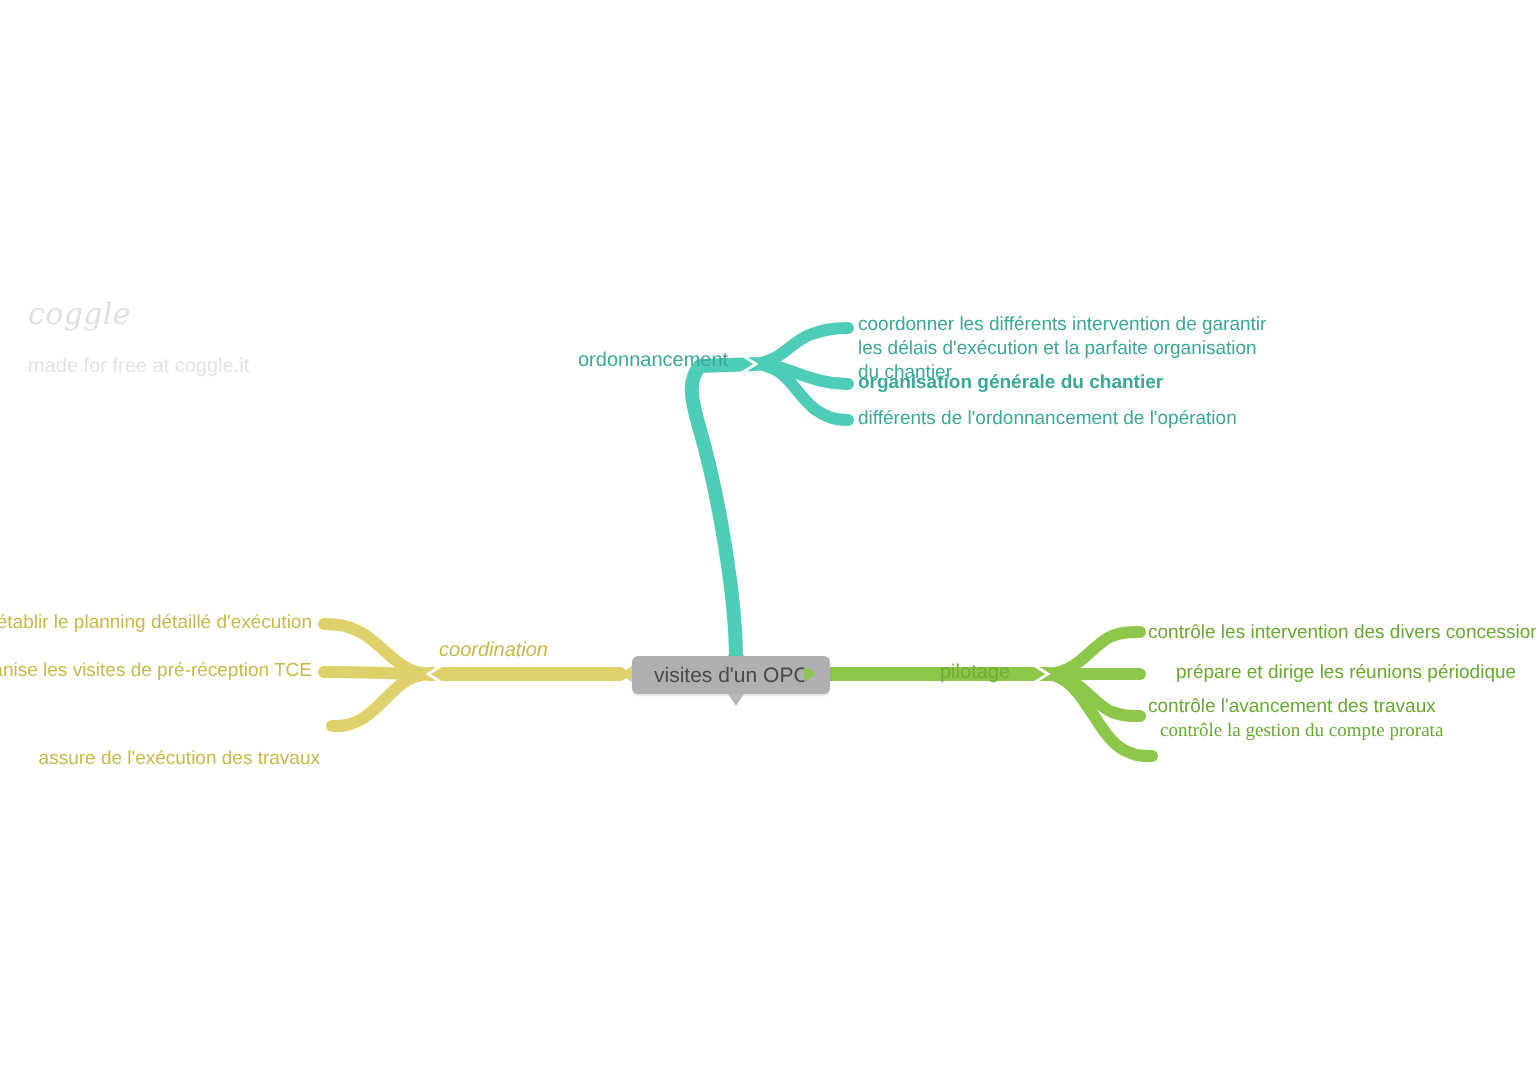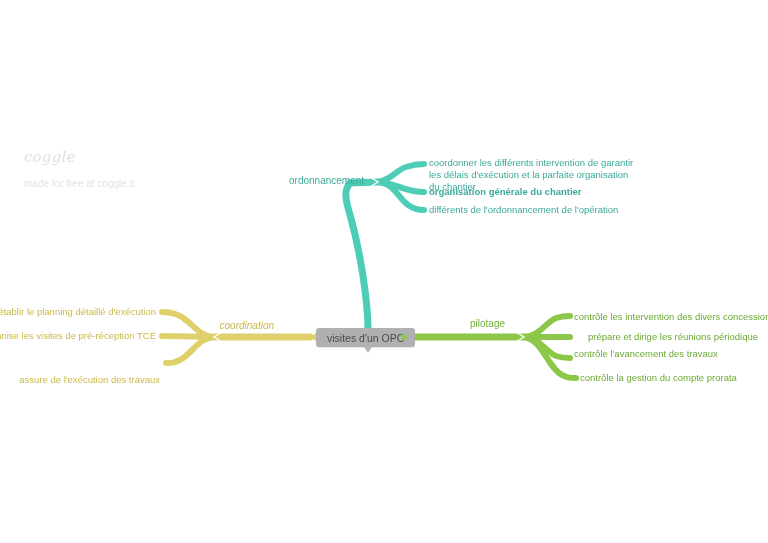--- a/index.html
+++ b/index.html
@@ -26,21 +26,21 @@
     position: absolute;
     left: 0; top: 0;
     width: 768px;
     height: 543px;
     pointer-events: none;
   }
 
   
   .watermark {
     position: absolute;
-    left: 24px;
+    left: 14px;
     top: 149px;
     width: 190px;
     user-select: none;
   }
   .watermark .brand {
     font-family: "DejaVu Serif", serif;
     font-style: italic;
     font-size: 15px;
     color: #e0e0e0;
     letter-spacing: 0.2px;
@@ -190,23 +190,23 @@
   <div class="label right teal" style="left:429px; top:204px;">différents de l'ordonnancement de l'opération</div>
 
   <div class="label left branch-title yellow" style="right:494px; top:320px;font-style:italic;">coordination</div>
 
   <div class="label left yellow" style="right:612px; top:306px;">établir le planning détaillé d'exécution</div>
 
   <div class="label left yellow" style="right:612px; top:330px;">organise les visites de pré-réception TCE</div>
 
   <div class="label left yellow" style="right:608px; top:374px;text-align:right;">assure de l'exécution des travaux</div>
 
-  <div class="label right branch-title green" style="left:470px; top:318px;">pilotage</div>
+  <div class="label right branch-title green" style="left:470px; top:331px;">pilotage</div>
 
   <div class="label right green" style="left:574px; top:311px;">contrôle les intervention des divers concessionnaires</div>
 
   <div class="label right green" style="left:588px; top:331px;">prépare et dirige les réunions périodique</div>
 
   <div class="label right green" style="left:574px; top:348px;">contrôle l'avancement des travaux</div>
 
-  <div class="label right green" style="left:580px; top:372px;">contrôle la gestion du compte prorata</div>
+  <div class="label right green" style="left:580px; top:360px;font-family:Liberation Serif, serif;">contrôle la gestion du compte prorata</div>
 
 </div>
 
 </body></html>

